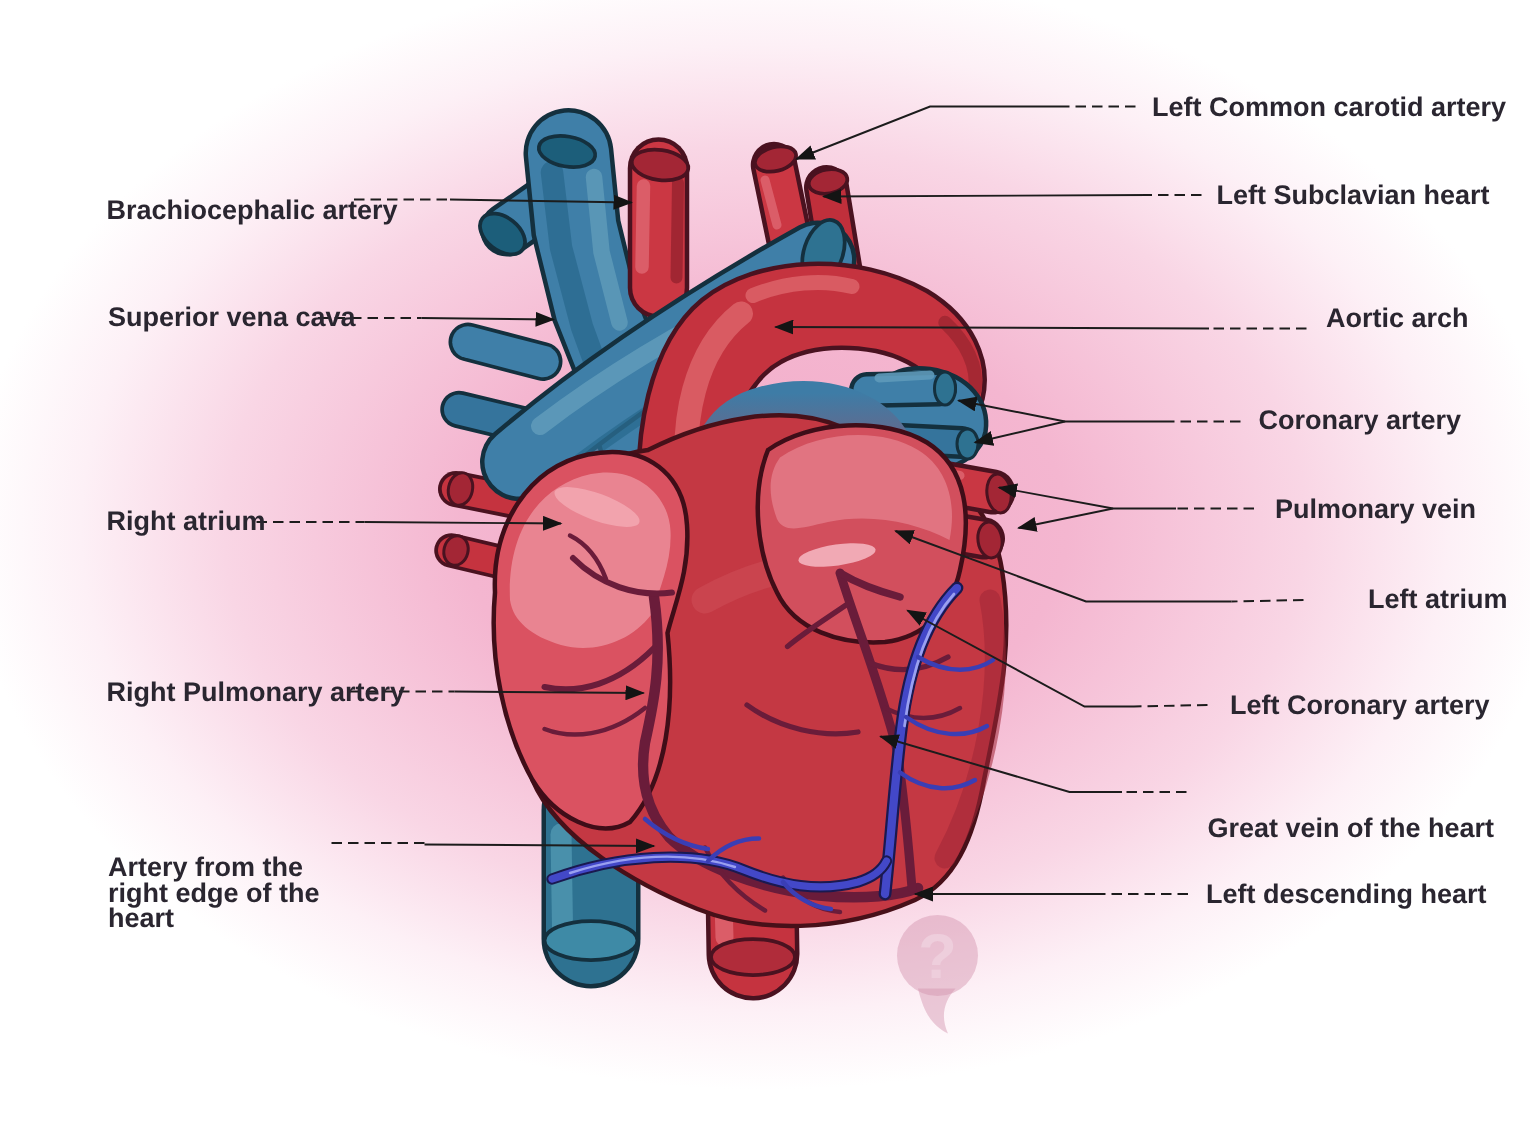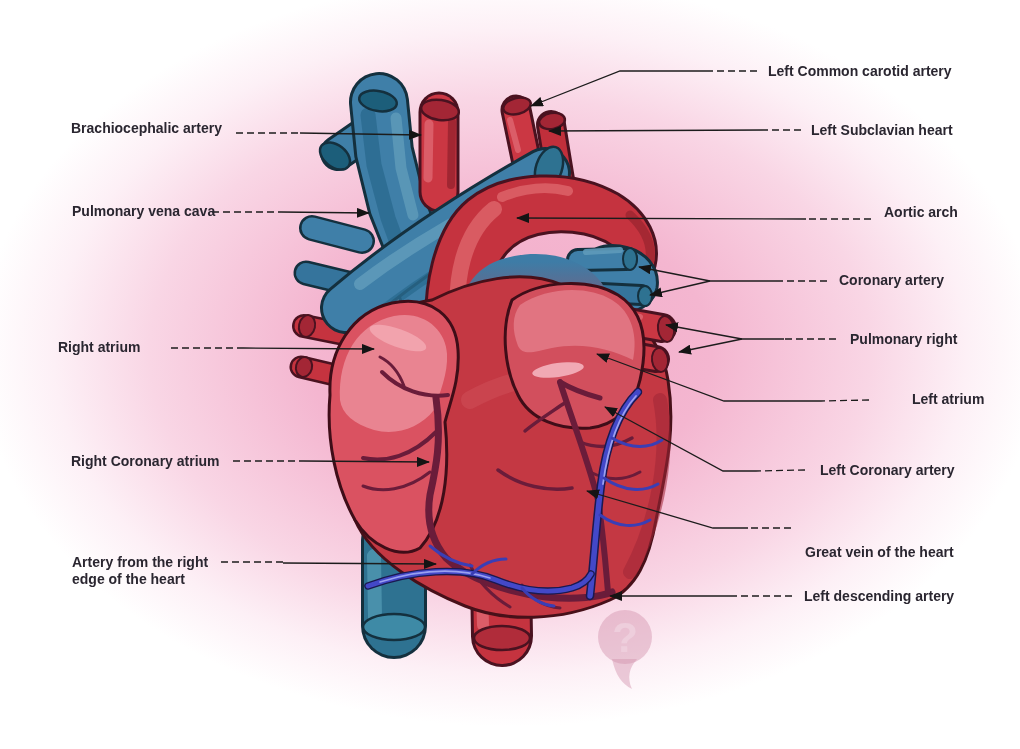--- a/index.html
+++ b/index.html
@@ -4,23 +4,23 @@
 <style>
   html,body{margin:0;padding:0;}
   body{width:1020px;height:749px;overflow:hidden;
        font-family:"Liberation Sans",sans-serif;}
   #stage{position:relative;width:1020px;height:749px;
     background:
       radial-gradient(ellipse 52% 50% at 50% 47%,
         #f2abc8 0%, #f4b6d0 38%, #f9d6e5 68%, #fdf0f6 86%, #ffffff 100%);
   }
   #stage svg{position:absolute;left:0;top:0;}
-  .lbl{position:absolute;font-size:14px;font-weight:600;color:#2a2630;
+  .lbl{position:absolute;font-size:18px;font-weight:600;color:#2a2630;
        line-height:17px;white-space:nowrap;letter-spacing:0px;}
-  .lbl.wrap{white-space:normal;width:150px;}
+  .lbl.wrap{white-space:normal;width:150px;margin-top:16px;}
 </style>
 </head>
 <body>
 
 <div id="stage">
 
 <svg width="1020" height="749" viewBox="0 0 1020 749">
   <defs>
     <linearGradient id="topGrad" gradientUnits="userSpaceOnUse" x1="0" y1="262" x2="0" y2="402">
       <stop offset="0" stop-color="#3e7ca6"></stop>
@@ -226,29 +226,29 @@
     <path d="M821,401 L724,401 L597,354" marker-end="url(#ah)"></path>
     <path d="M805,470 L756,471" stroke-dasharray="7 4"></path>
     <path d="M756,471 L723,471 L605,407" marker-end="url(#ah)"></path>
     <path d="M791,528 L748,528" stroke-dasharray="7 4"></path>
     <path d="M748,528 L713,528 L587,491" marker-end="url(#ah)"></path>
     <path d="M792,596 L736,596" stroke-dasharray="7 4"></path>
     <path d="M736,596 L610,596" marker-end="url(#ah)"></path>
   </g>
 </svg>
 
-<div class="lbl" style="left:71px;top:120px">Brachiocephalic artery</div>
-<div class="lbl" style="left:72px;top:203px">Pulmonary vena cava</div>
-<div class="lbl" style="left:58px;top:339px">Right atrium</div>
-<div class="lbl" style="left:71px;top:453px">Right Coronary atrium</div>
+<div class="lbl" style="left:71px;top:132px">Brachiocephalic artery</div>
+<div class="lbl" style="left:72px;top:203px">Superior vena cava</div>
+<div class="lbl" style="left:71px;top:339px">Right atrium</div>
+<div class="lbl" style="left:71px;top:453px">Right Pulmonary artery</div>
 <div class="lbl wrap" style="left:72px;top:554px">Artery from the right edge of the heart</div>
 
 <div class="lbl" style="left:768px;top:63px">Left Common carotid artery</div>
 <div class="lbl" style="left:811px;top:122px">Left Subclavian heart</div>
 <div class="lbl" style="left:884px;top:204px">Aortic arch</div>
 <div class="lbl" style="left:839px;top:272px">Coronary artery</div>
-<div class="lbl" style="left:850px;top:331px">Pulmonary right</div>
+<div class="lbl" style="left:850px;top:331px">Pulmonary vein</div>
 <div class="lbl" style="left:912px;top:391px">Left atrium</div>
 <div class="lbl" style="left:820px;top:462px">Left Coronary artery</div>
 <div class="lbl" style="left:805px;top:544px">Great vein of the heart</div>
-<div class="lbl" style="left:804px;top:588px">Left descending artery</div>
+<div class="lbl" style="left:804px;top:588px">Left descending heart</div>
 
 </div>
 
 </body></html>

